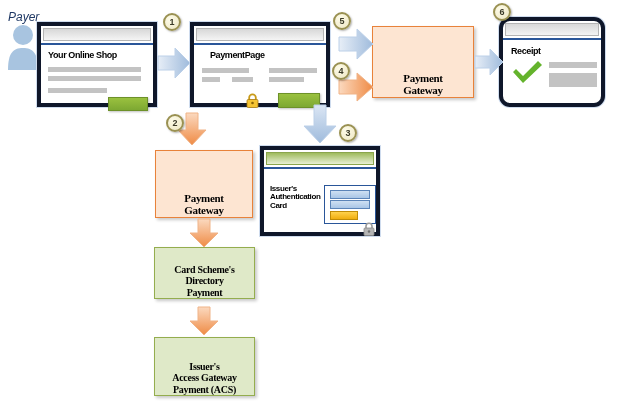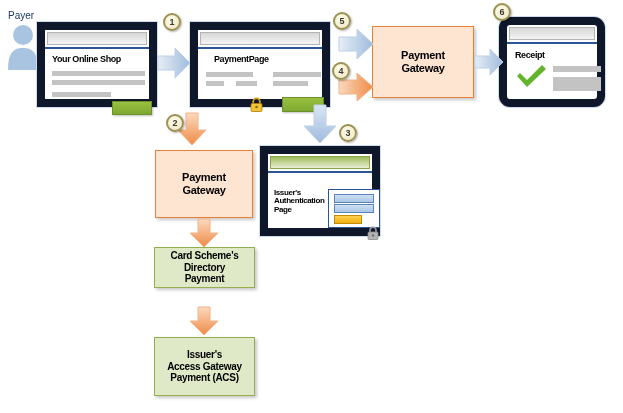--- a/index.html
+++ b/index.html
@@ -1,55 +1,55 @@
 <!DOCTYPE html>
 <html><head>
 <meta charset="utf-8">
 <style>
   html,body{margin:0;padding:0;background:#fff;}
   body{width:623px;height:413px;overflow:hidden;
        font-family:"Liberation Sans","DejaVu Sans",sans-serif;}
   #canvas{position:relative;width:623px;height:413px;background:#ffffff;}
 
   
-  .win{position:absolute;background:#ffffff;border:8px solid #0f172a;
+  .win{position:absolute;background:#ffffff;border:4px solid #0f172a;
        box-shadow:0 0 0 1px #cfdcee;box-sizing:border-box;}
   .win .titlebar{height:13px;margin:2px 2px 0 2px;
        background:linear-gradient(to bottom,#d8d8d8,#f4f4f4);
        border:1px solid #b4b4b4;box-sizing:border-box;}
   .win .sep{height:2px;background:#2a5699;margin:2px 0 0 0;}
   .win .body{position:relative;height:calc(100% - 20px);}
   .win-title{position:absolute;font-weight:bold;color:#000;
        letter-spacing:-0.4px;line-height:1.05;}
   .gbar{position:absolute;background:#c3c3c3;}
   .gbtn{position:absolute;background:#8cb53c;
        background:linear-gradient(to bottom,#9ac13f,#7da832);
        border:1px solid #6d9129;box-shadow:1px 1px 2px rgba(0,0,0,.25);}
 
   
   .pbox{position:absolute;box-sizing:border-box;display:flex;
-        align-items:center;justify-content:center;text-align:center;
+        align-items:flex-end;justify-content:center;text-align:center;
         font-weight:bold;color:#000;line-height:1.15;letter-spacing:-0.3px;
-        box-shadow:2px 2px 3px rgba(0,0,0,.22);}
+        box-shadow:2px 2px 3px rgba(0,0,0,.22);font-family:Liberation Serif, serif;}
   .pbox.orange{background:#fde5d2;border:1px solid #e8823a;}
   .pbox.green{background:#dfe9c8;border:1px solid #94ad4e;}
 
   
   .badge{position:absolute;width:18px;height:18px;border-radius:50%;
          background:radial-gradient(circle at 35% 30%,#fdfbe8,#eee7c4);
          border:2px solid #9a9152;box-sizing:border-box;
          font-size:9px;font-weight:bold;color:#3b3a28;
          display:flex;align-items:center;justify-content:center;
          box-shadow:1px 1px 2px rgba(0,0,0,.3);z-index:40;}
 
   
   .arrow{position:absolute;z-index:5;}
 
   
-  .payer-label{position:absolute;font-size:10px;color:#1f3864;}
+  .payer-label{position:absolute;font-size:12px;color:#1f3864;font-style:italic;}
 
   svg{display:block;overflow:visible;}
 </style>
 </head>
 <body>
 
 <div id="canvas">
 
   <div class="payer-label" style="left:8px;top:10px;">Payer</div>
   <div style="position:absolute;left:6px;top:22px;width:34px;height:48px;">
@@ -194,21 +194,21 @@
     </span>
   </div>
 
   <div class="win" style="left:260px;top:146px;width:120px;height:90px;">
     <div class="titlebar" style="background:linear-gradient(to bottom,#9fbb5c,#e7efd4);border:1px solid #8aa54c;"></div>
     <div class="sep"></div>
     <div class="body">
       <div class="win-title" style="left:6px;top:16px;font-size:8px;width:64px;">
         <span>Issuer's</span><br>
         <span>Authentication</span><br>
-        <span>Page</span>
+        <span>Card</span>
       </div>
 
       <div style="position:absolute;left:60px;top:16px;width:50px;height:37px;
                   border:1px solid #2a5699;background:#fff;">
         <div style="position:absolute;left:5px;top:4px;width:38px;height:7px;
                     background:linear-gradient(to bottom,#cfe0f2,#a9c6e6);border:1px solid #5b84b8;"></div>
         <div style="position:absolute;left:5px;top:14px;width:38px;height:7px;
                     background:linear-gradient(to bottom,#cfe0f2,#a9c6e6);border:1px solid #5b84b8;"></div>
         <div style="position:absolute;left:5px;top:25px;width:26px;height:7px;
                     background:linear-gradient(to bottom,#ffd24d,#f0ae10);border:1px solid #c08c08;"></div>
@@ -229,21 +229,21 @@
       <defs>
         <linearGradient id="og3" x1="0" y1="0" x2="0" y2="1">
           <stop offset="0%" stop-color="#fbd9bf"></stop>
             <stop offset="100%" stop-color="#ef8b45"></stop>
         </linearGradient>
       </defs>
       <path d="M9 1 H21 V15 H29 L15 29 L1 15 H9 Z" fill="url(#og3)" stroke="#f0b387" stroke-width="1"></path>
     </svg>
   </div>
 
-  <div class="pbox green" style="left:154px;top:247px;width:101px;height:41px;font-size:10px;">
+  <div class="pbox green" style="left:154px;top:247px;width:101px;height:52px;font-size:10px;">
     <span>
       <span>Card Scheme's</span><br>
       <span>Directory</span><br>
       <span>Payment</span>
     </span>
   </div>
 
   <div class="arrow" style="left:189px;top:306px;">
     <svg width="30" height="30" viewBox="0 0 30 30">
       <defs>

